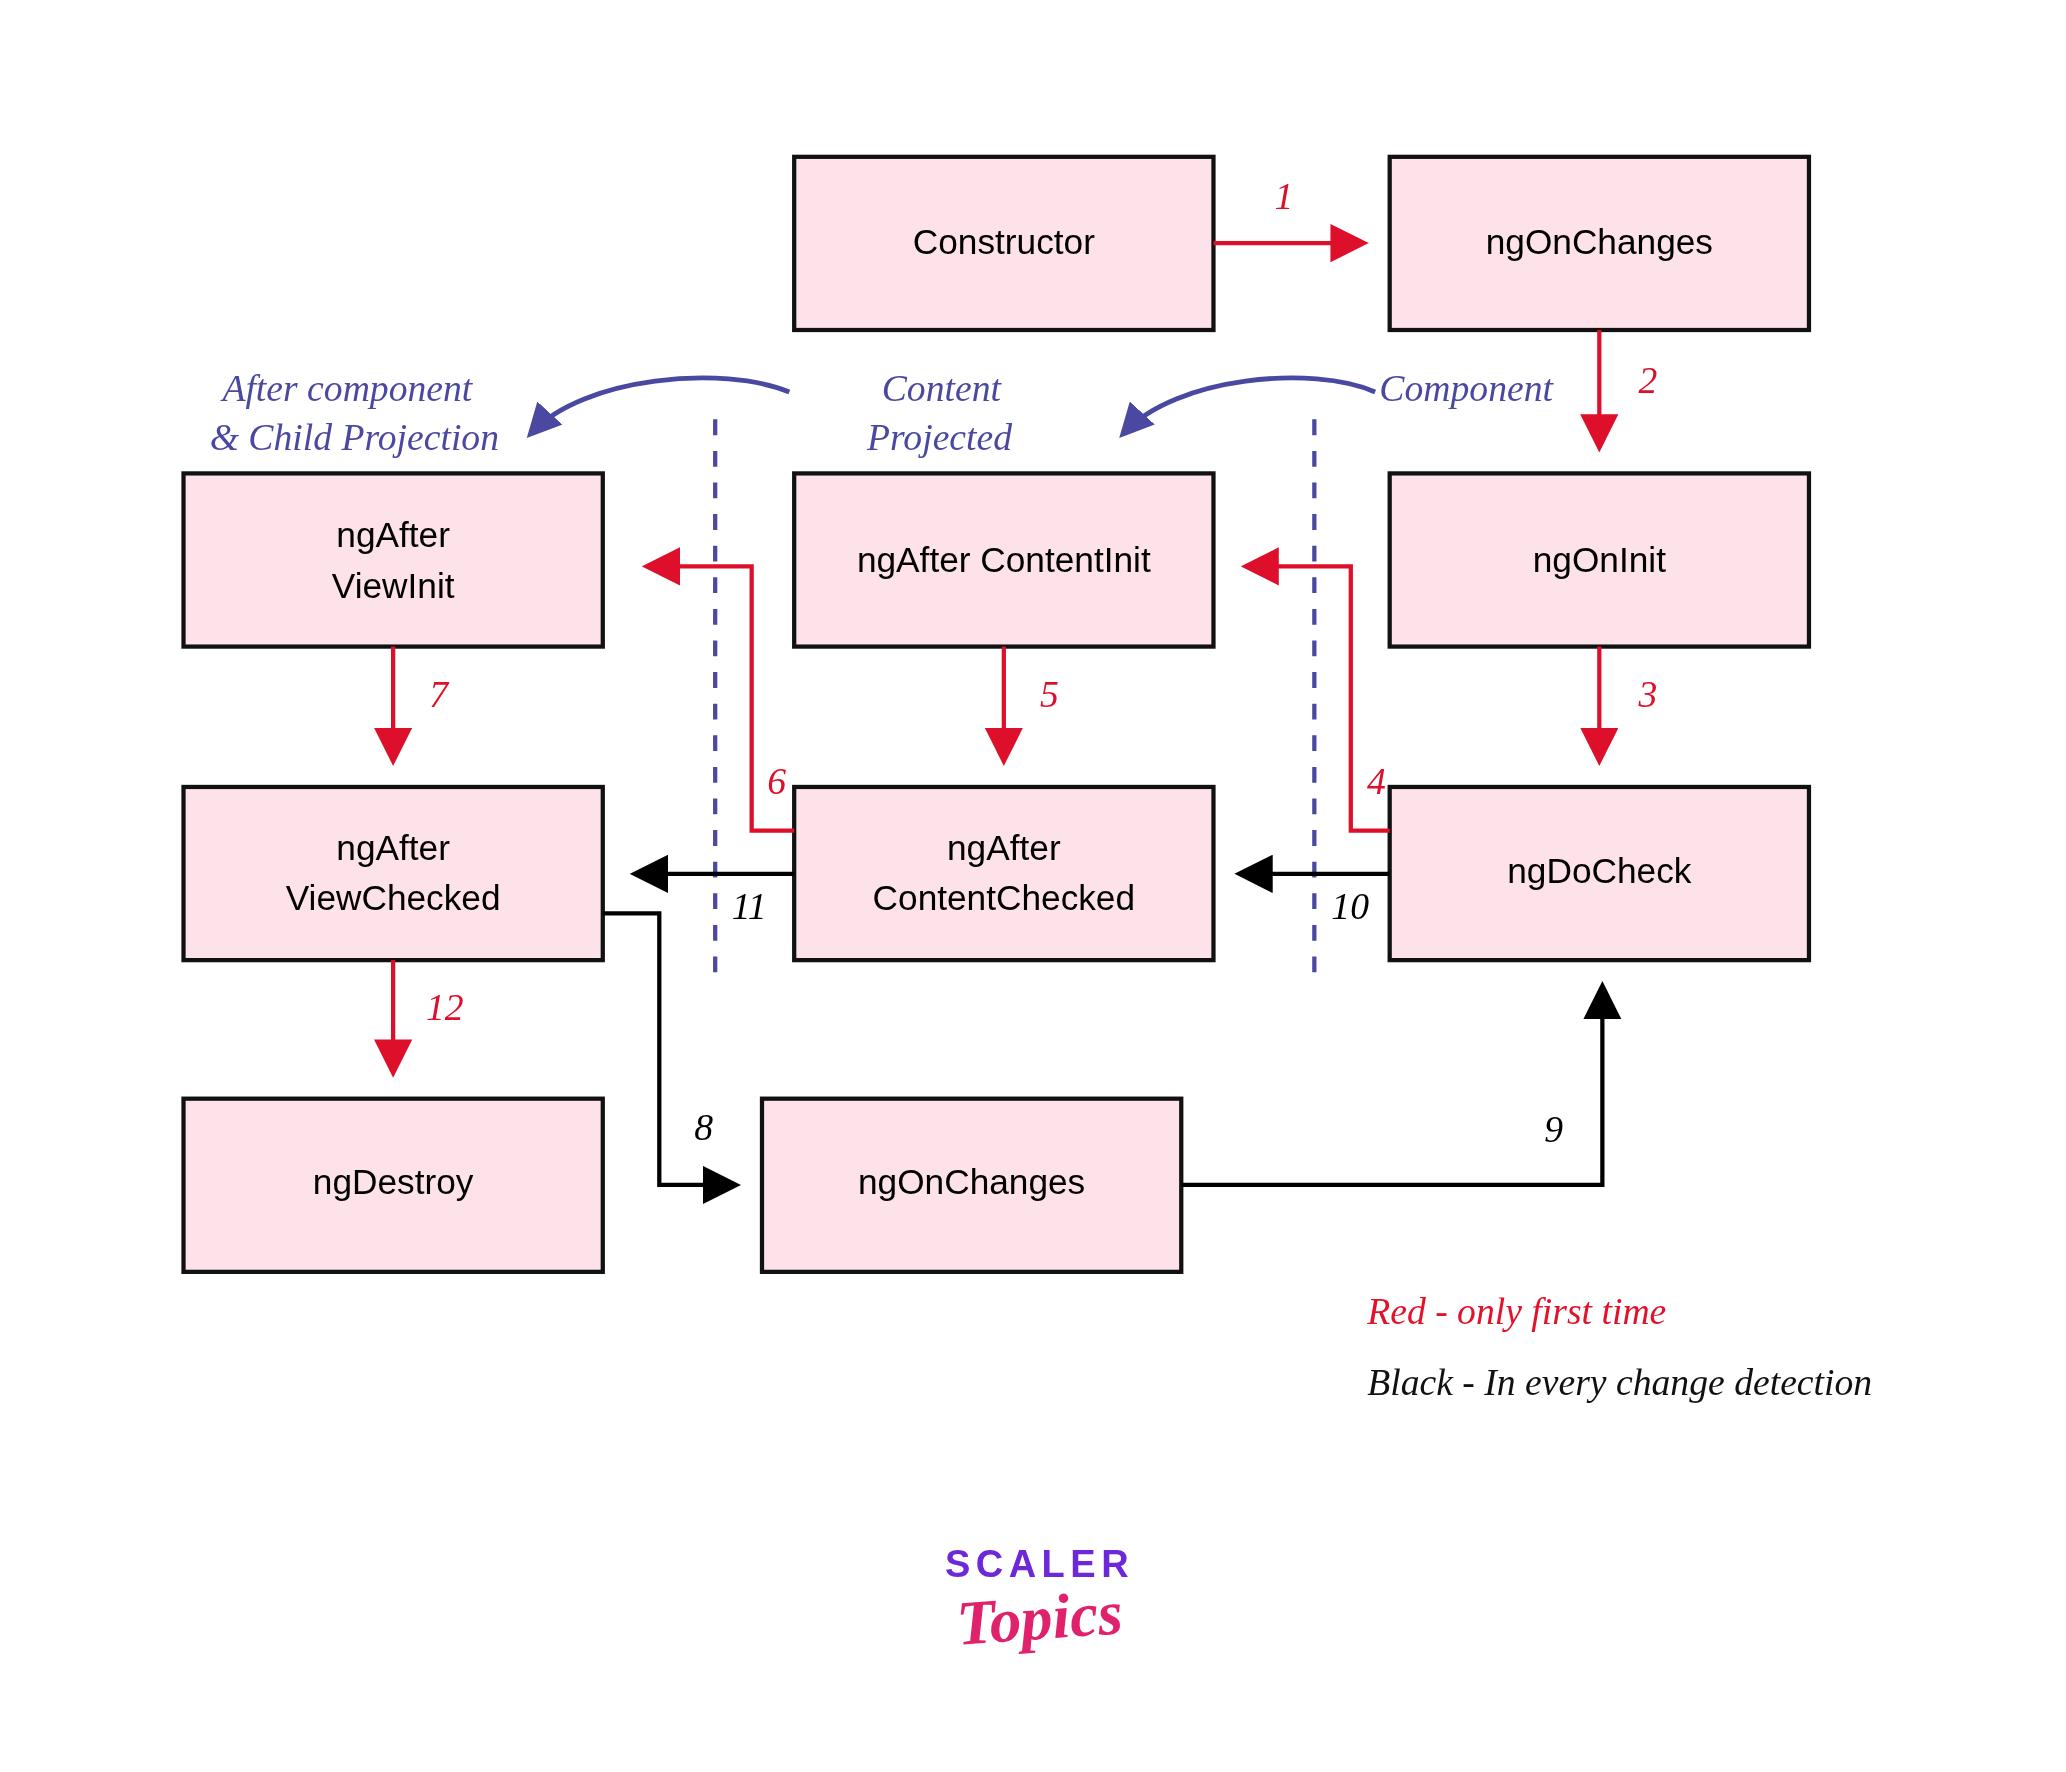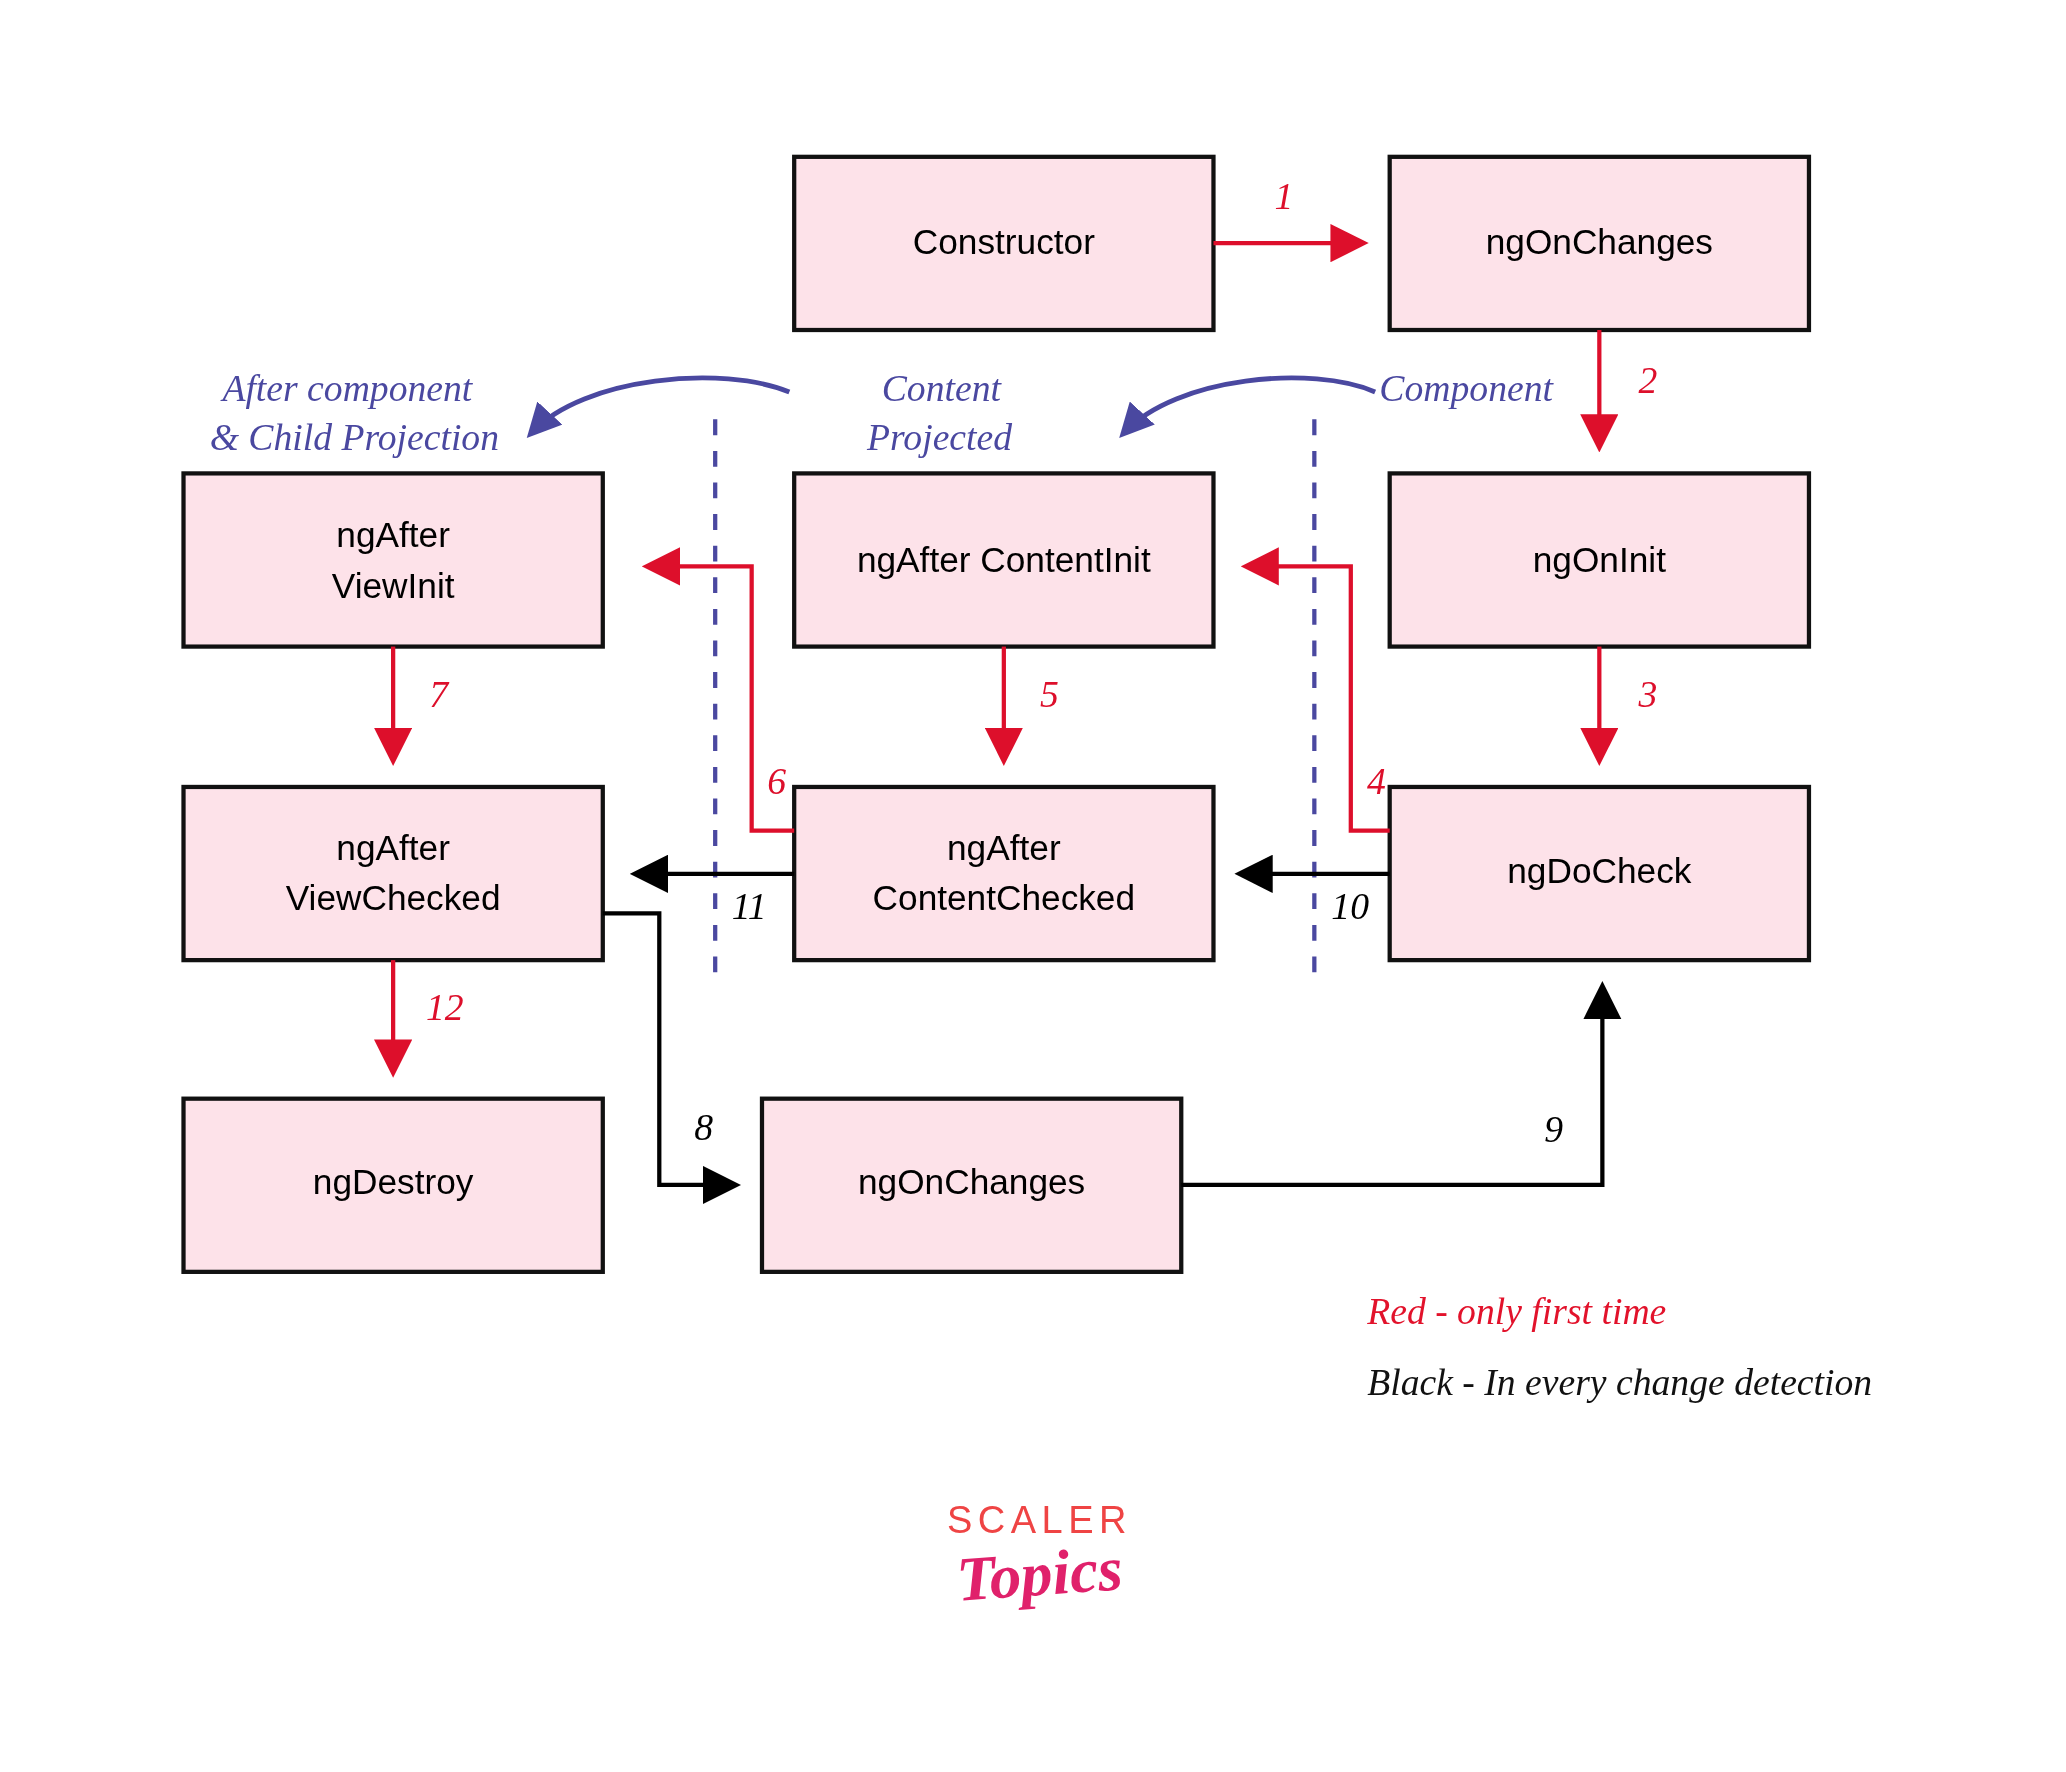--- a/index.html
+++ b/index.html
@@ -52,25 +52,26 @@
   }
   
   #logo{
     position:absolute;
     left:912px;top:1501px;
     width:255px;height:140px;
     text-align:center;
   }
   #logo .scaler{
     font-family:"Liberation Sans", sans-serif;
-    font-weight:normal;
+    font-weight:bold;
     font-size:38px;
     letter-spacing:5.5px;
-    color:#ef4444;
+    color:#6d28d9;
     line-height:1;
+    margin-top:44px;
   }
   #logo .topics{
     font-family:"Liberation Serif", serif;
     font-style:italic;
     font-weight:bold;
     font-size:63px;
     color:#e0216b;
     line-height:1.05;
     margin-top:2.4px;
     transform:rotate(-4deg);

